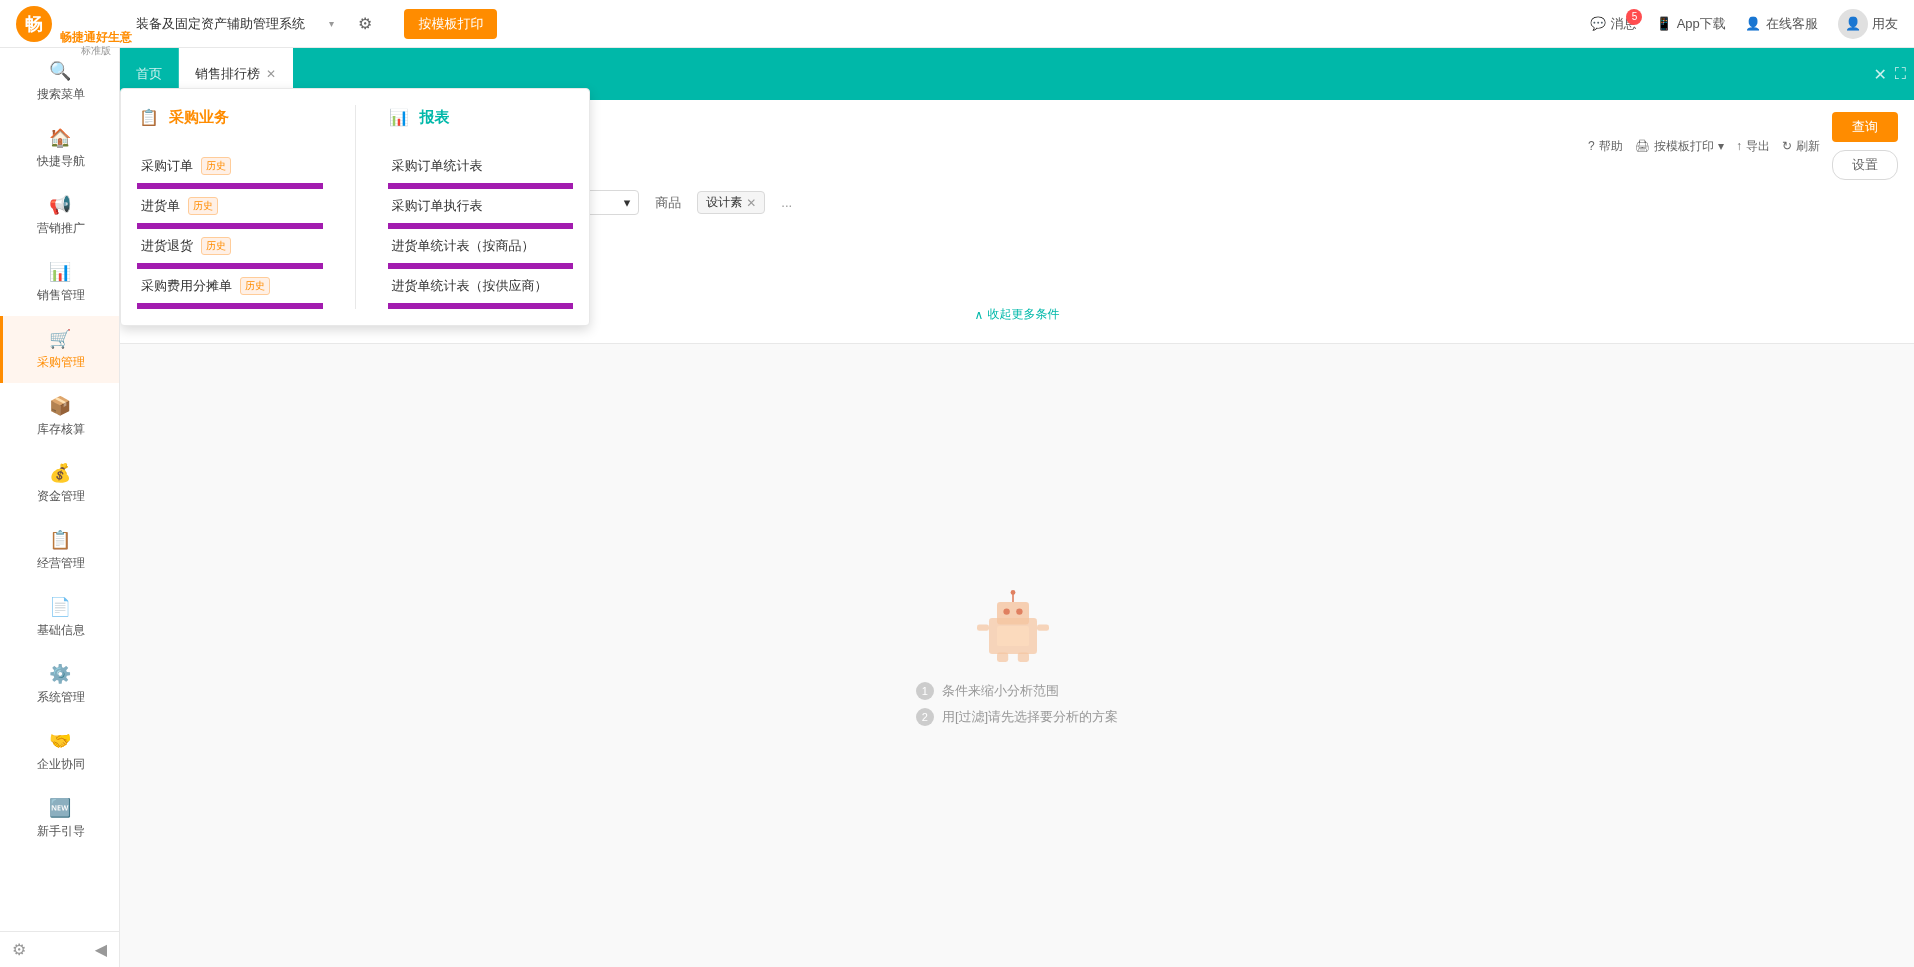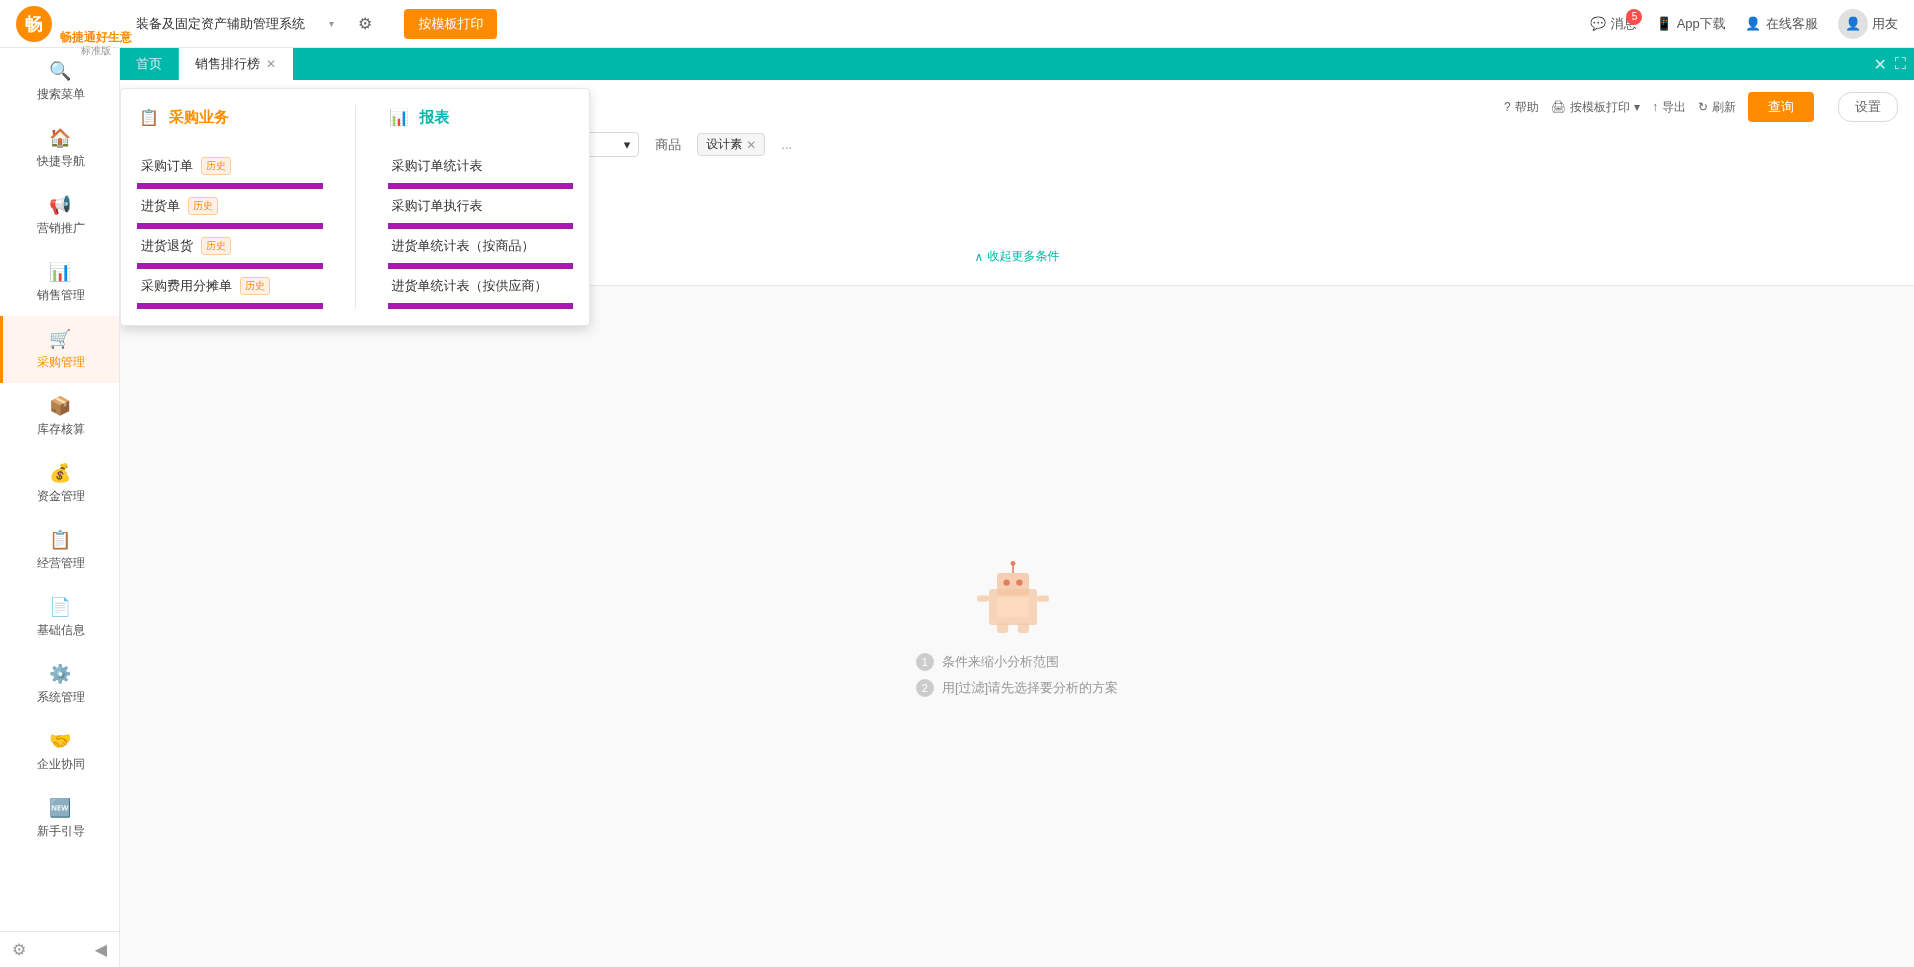--- a/index.html
+++ b/index.html
@@ -157,21 +157,21 @@
     .content-area {
       flex: 1;
       display: flex;
       flex-direction: column;
       overflow: hidden;
       position: relative;
     }
 
     
     .tab-bar {
-      height: 32px;
+      height: 52px;
       background: #00b8a9;
       display: flex;
       align-items: center;
       padding: 0 0;
       flex-shrink: 0;
     }
     .tab {
       height: 100%;
       display: flex;
       align-items: center;
@@ -534,21 +534,21 @@
           <span>▾</span>
         </div>
         <div class="filter-toolbar-btn">
           <span>↑</span>
           <span>导出</span>
         </div>
         <div class="filter-toolbar-btn">
           <span>↻</span>
           <span>刷新</span>
         </div>
-        <div style="display:flex; flex-direction:row; gap:24px;">
+        <div style="display:flex; flex-direction:column; gap:8px;">
           <button class="query-btn">查询</button>
           <button class="set-btn">设置</button>
         </div>
       </div>
 
       <div class="filter-row">
         <div class="filter-date-range">
           <span style="border:1px solid #d9d9d9; padding:3px 8px; border-radius:4px; cursor:pointer;">2024-01-01</span>
           <span>~</span>
           <span style="border:1px solid #d9d9d9; padding:3px 8px; border-radius:4px; cursor:pointer;">2024-12-31</span>

